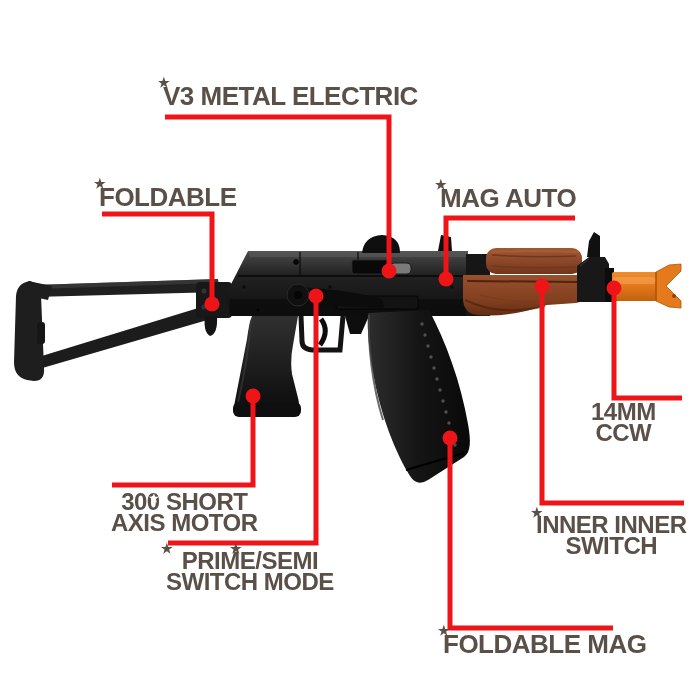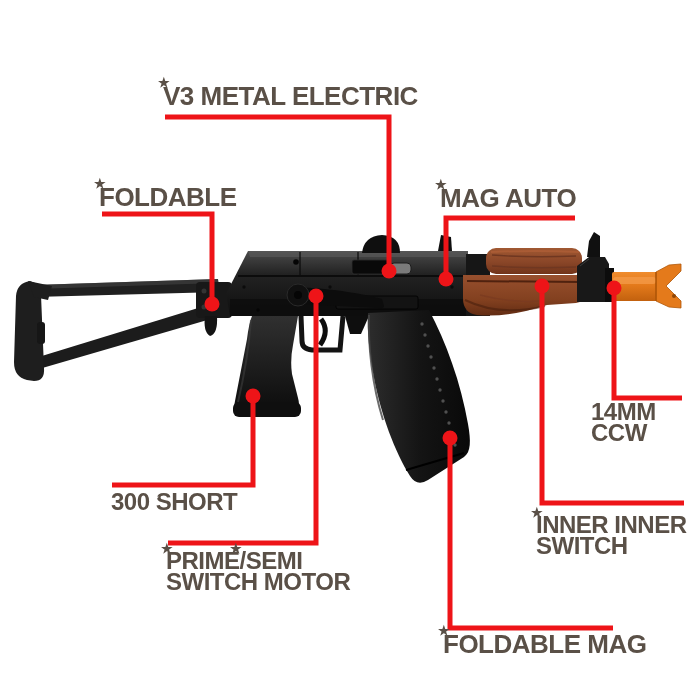--- a/index.html
+++ b/index.html
@@ -3,21 +3,21 @@
 <meta charset="utf-8">
 <style>
   html,body{margin:0;padding:0;background:#ffffff;}
   .canvas{position:relative;width:700px;height:700px;background:#ffffff;overflow:hidden;
           font-family:"Liberation Sans",sans-serif;}
   .art{position:absolute;left:0;top:0;}
   .label{position:absolute;color:#5a5047;font-weight:bold;letter-spacing:-0.5px;
          white-space:nowrap;line-height:21px;}
   .label .ln{display:block;}
   .f26{font-size:26px;line-height:24px;}
-  .f24{font-size:24px;}
+  .f24{font-size:24px;text-align:center;}
   .star{position:absolute;font-size:13px;color:#5a5047;line-height:1;}
   .star.s-tl{left:-5px;top:-8px;}
   .star.s-mid{left:64px;top:-8px;}
   .star.s-in0{left:38px;top:2px;font-size:11px;color:#ffffff;}
 </style>
 </head>
 <body>
 
 <div class="canvas">
 
@@ -179,27 +179,28 @@
   </div>
 
   <div class="label f24" style="left:591px;top:401px;">
     <span class="ln">14MM</span>
     <span class="ln">CCW</span>
   </div>
 
   <div class="label f24" style="left:111px;top:491px;">
     <span class="star s-in0">★</span>
     <span class="ln">300 SHORT</span>
+    <span class="ln">AXIS MOTOR</span>
   </div>
 
   <div class="label f24" style="left:166px;top:550px;">
     <span class="star s-tl">★</span>
     <span class="star s-mid">★</span>
     <span class="ln">PRIME/SEMI</span>
-    <span class="ln">SWITCH MOTOR</span>
+    <span class="ln">SWITCH MODE</span>
   </div>
 
   <div class="label f24" style="left:536px;top:514px;">
     <span class="star s-tl">★</span>
     <span class="ln">INNER INNER</span>
     <span class="ln">SWITCH</span>
   </div>
 
   <div class="label f26" style="left:443px;top:632px;">
     <span class="star s-tl">★</span>

